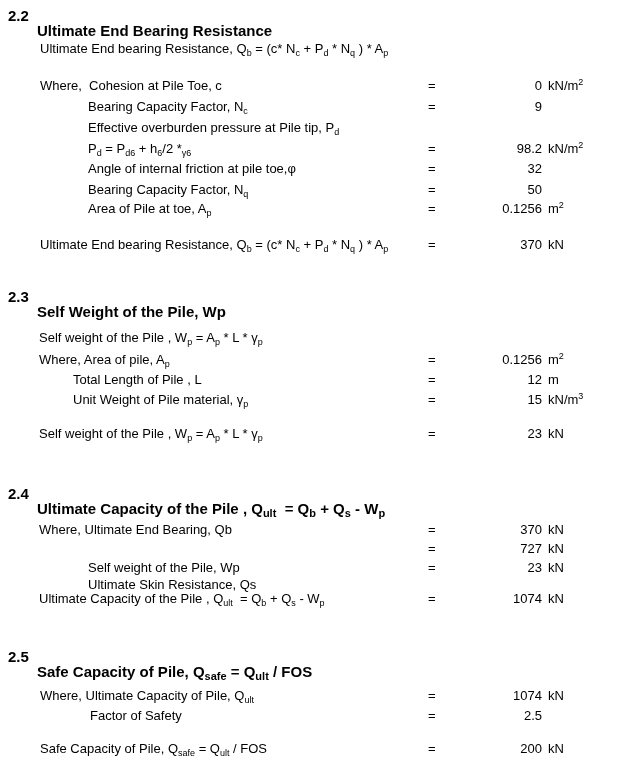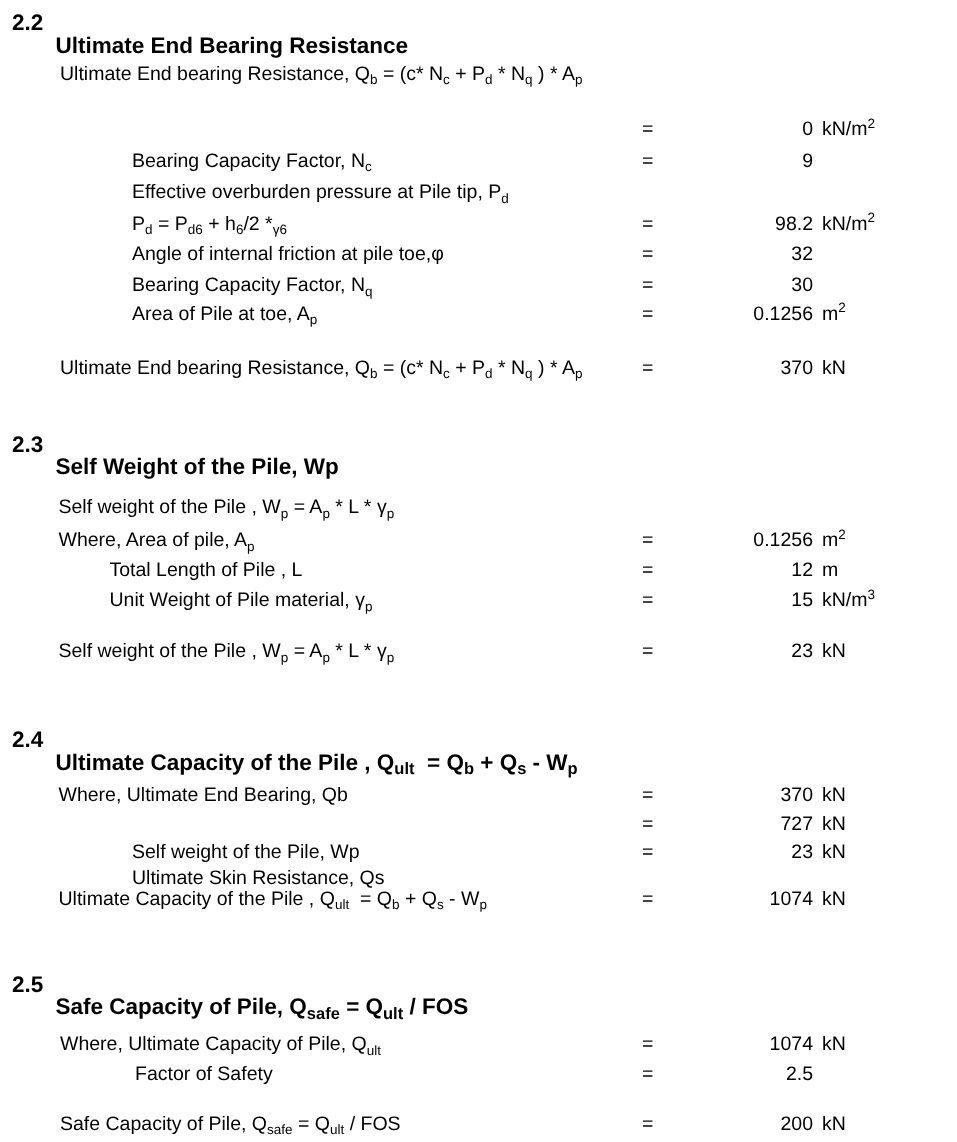--- a/index.html
+++ b/index.html
@@ -89,20 +89,21 @@
 <main class="sheet" style="background: rgb(255, 255, 255); color: rgb(0, 0, 0);">
     <section>
       <div class="heading" style="top: 8px; text-align: right;">
         <span class="num">2.2</span>
         <span class="title">Ultimate End Bearing Resistance</span>
       </div>
       <div class="row" style="top: 41px;">
         <span class="lbl" style="left: 40px;">Ultimate End bearing Resistance, Q<sub>b</sub> = (c* N<sub>c</sub> + P<sub>d</sub> * N<sub>q</sub> ) * A<sub>p</sub></span>
       </div>
       <div class="row" style="top: 78px;">
+        <span class="lbl" style="left: 40px;">Where,  Cohesion at Pile Toe, c</span>
         <span class="eq">=</span>
         <span class="val">0</span>
         <span class="unit">kN/m<sup>2</sup></span>
       </div>
       <div class="row" style="top: 99px; text-decoration: underline;">
         <span class="lbl" style="left: 88px;">Bearing Capacity Factor, N<sub>c</sub></span>
         <span class="eq">=</span>
         <span class="val">9</span>
       </div>
       <div class="row" style="top: 120px;">
@@ -115,21 +116,21 @@
         <span class="unit">kN/m<sup>2</sup></span>
       </div>
       <div class="row" style="top: 161px;">
         <span class="lbl" style="left: 88px;">Angle of internal friction at pile toe,φ</span>
         <span class="eq">=</span>
         <span class="val">32</span>
       </div>
       <div class="row" style="top: 182px; padding-left: 46px;">
         <span class="lbl" style="left: 88px;">Bearing Capacity Factor, N<sub>q</sub></span>
         <span class="eq">=</span>
-        <span class="val">30</span>
+        <span class="val">50</span>
       </div>
       <div class="row" style="top: 201px;">
         <span class="lbl" style="left: 88px;">Area of Pile at toe, A<sub>p</sub></span>
         <span class="eq">=</span>
         <span class="val">0.1256</span>
         <span class="unit">m<sup>2</sup></span>
       </div>
       <div class="row" style="top: 237px;">
         <span class="lbl" style="left: 40px;">Ultimate End bearing Resistance, Q<sub>b</sub> = (c* N<sub>c</sub> + P<sub>d</sub> * N<sub>q</sub> ) * A<sub>p</sub></span>
         <span class="eq">=</span>

